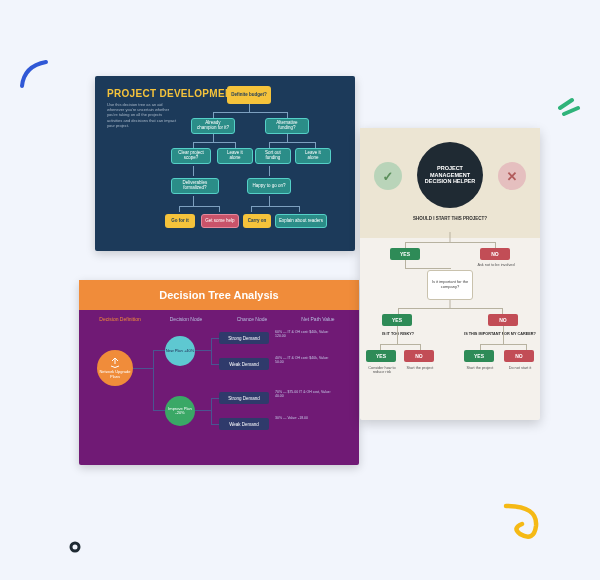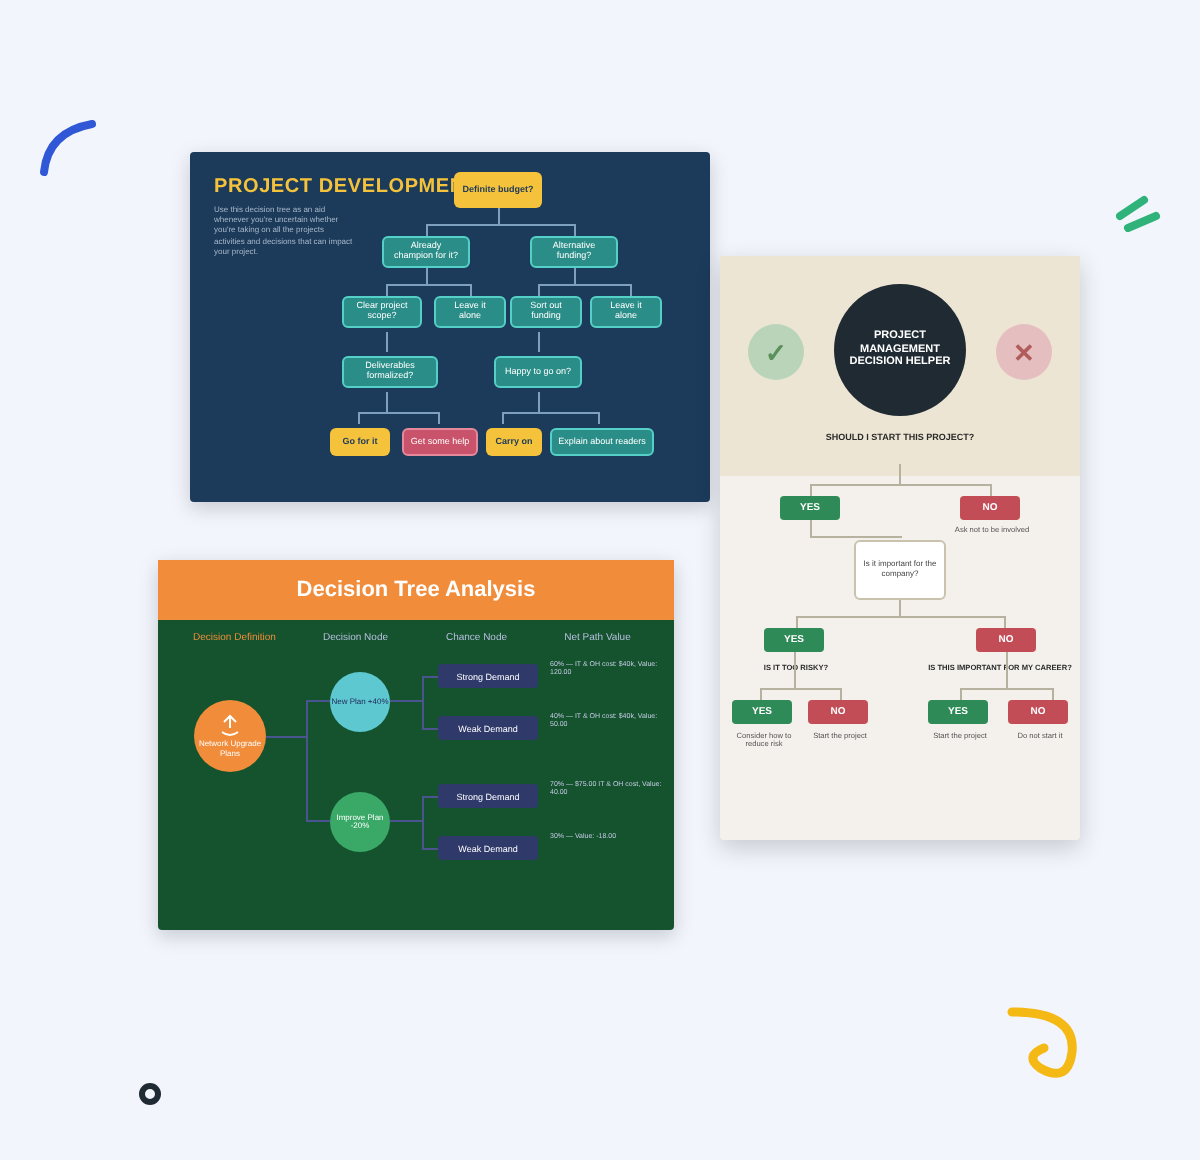--- a/index.html
+++ b/index.html
@@ -32,22 +32,22 @@
     display: flex; align-items: center; justify-content: center;
     border-radius: 3px; padding: 2px 3px; line-height: 1.1;
   }
   .cardA .teal { background:#2b8d88; color:#fff; border:1px solid #55d0c8; }
   .cardA .yellow { background:#f5c33b; color:#1c3a5a; font-weight:700; }
   .cardA .line { position:absolute; background:#7da0bf; }
 
   
   .cardB {
     position: absolute; left: 79px; top: 280px;
-    width: 258px; height: 185px;
-    background: #14532d;
+    width: 280px; height: 185px;
+    background: #701a75;
     border-radius: 2px;
     box-shadow: 0 3px 10px rgba(0,0,0,.18);
   }
   .cardB .header {
     background:#f08c3a; height:30px; display:flex; align-items:center; justify-content:center;
     color:#fff; font-weight:700; font-size:11px;
   }
   .cardB .colhead { display:flex; font-size:5px; color:#b8bfe0; padding:6px 8px 4px 8px; }
   .cardB .colhead span { flex:1; text-align:center; }
   .cardB .colhead span:first-child { color:#f08c3a; }

